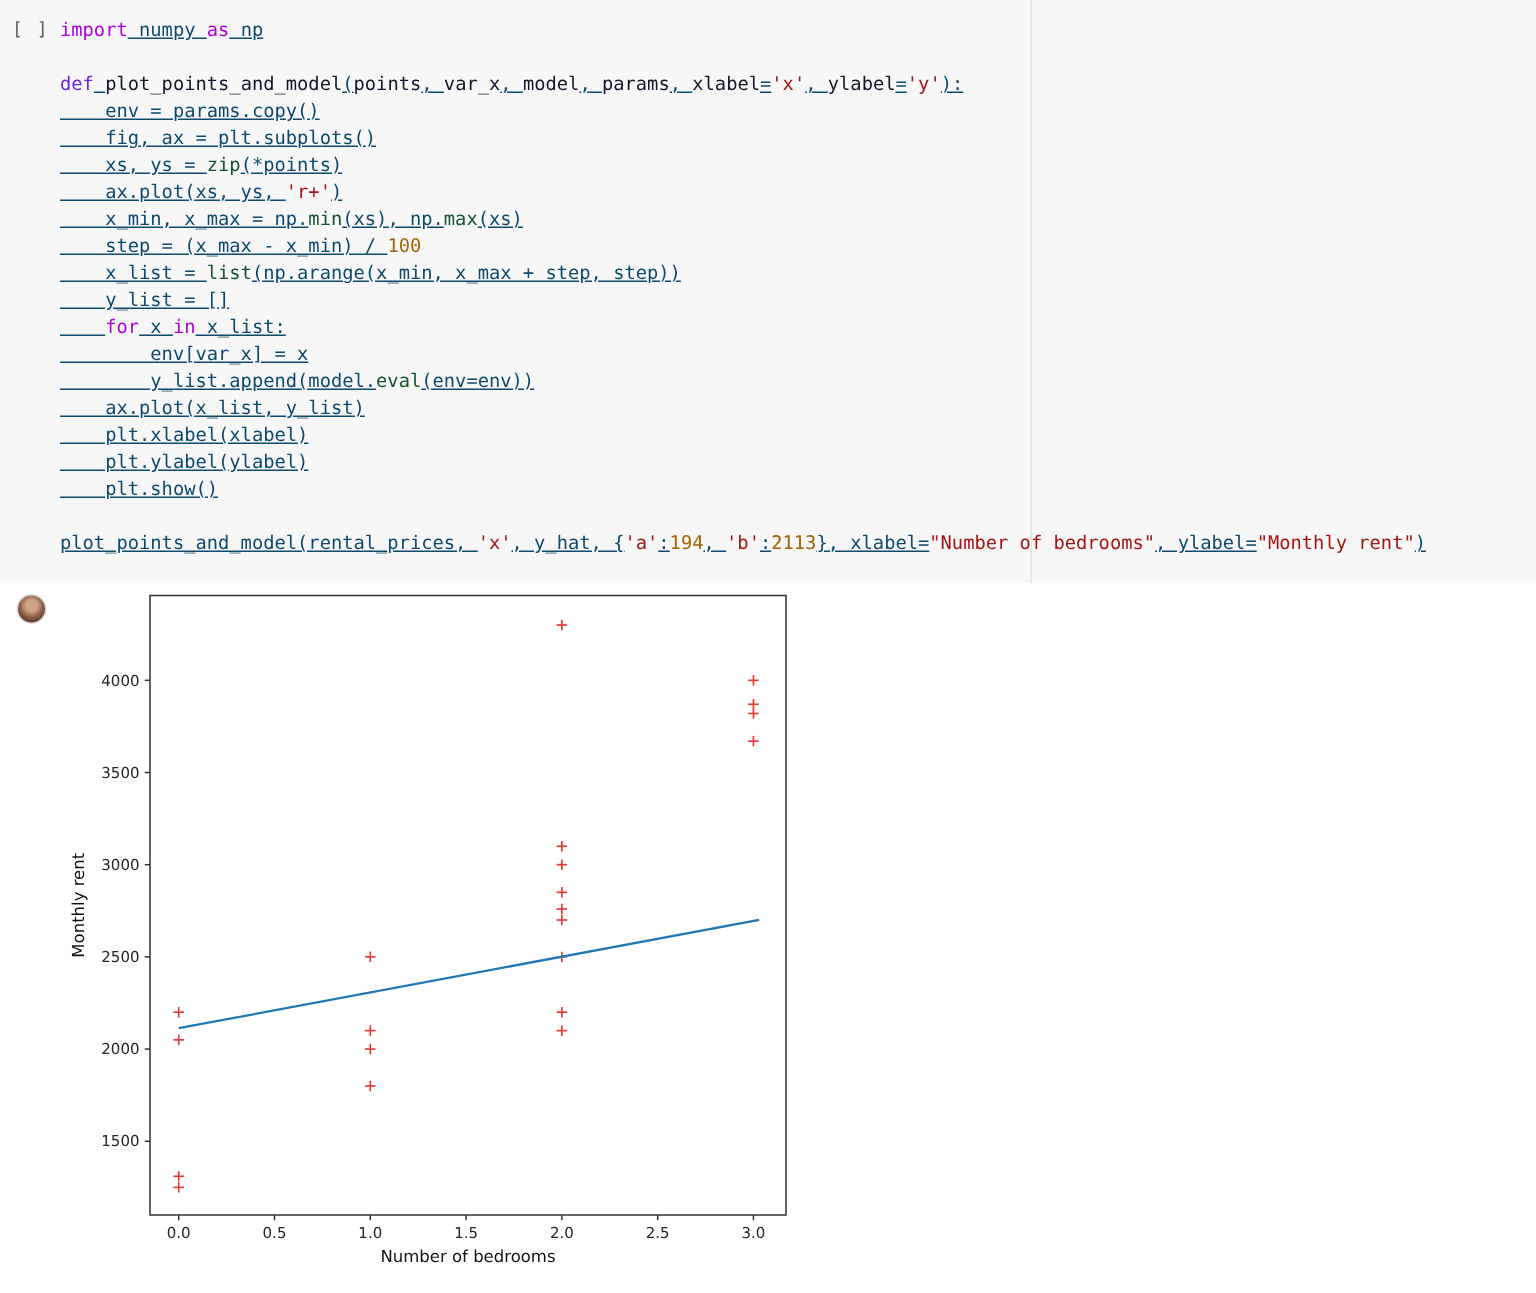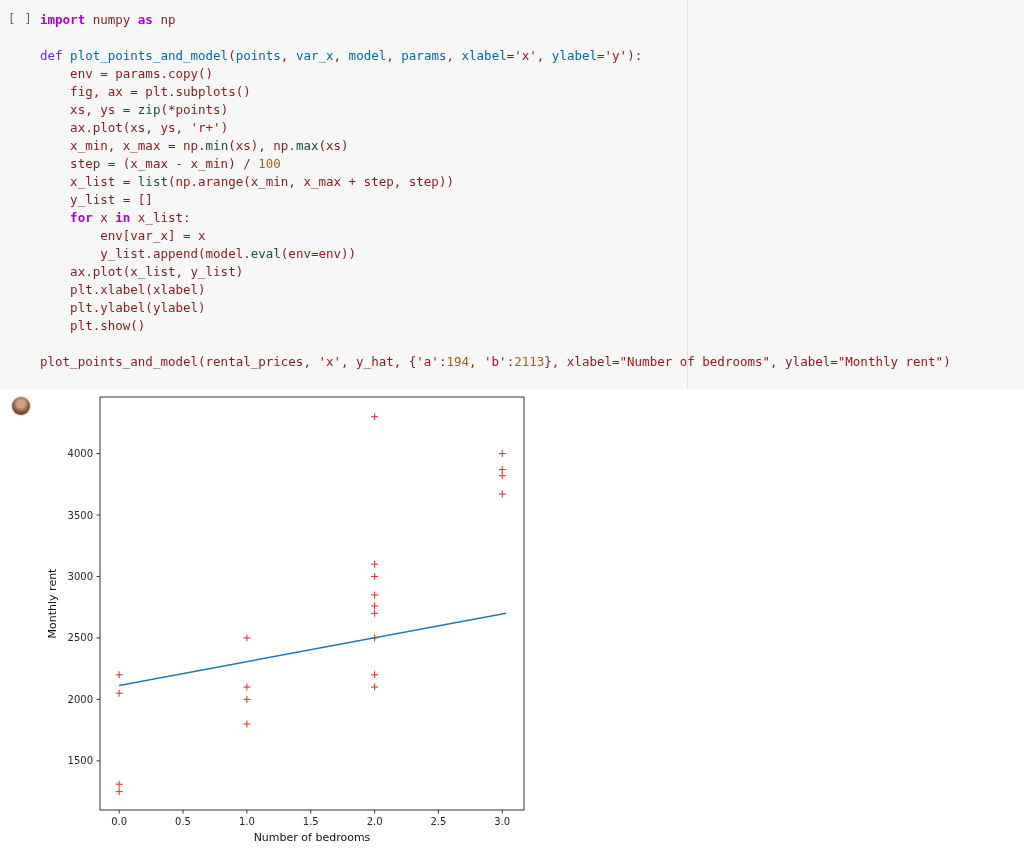--- a/index.html
+++ b/index.html
@@ -5,27 +5,27 @@
   * { margin:0; padding:0; box-sizing:border-box; }
   html,body { width:1024px; height:862px; background:#ffffff; font-family:"Liberation Sans",sans-serif; position:relative; overflow:hidden; }
 
   .code-cell { position:absolute; top:0; left:0; width:1024px; height:389px; background:#f7f7f7; }
   .col-ruler { position:absolute; top:0; left:687px; width:1px; height:389px; background:#e3e3e3; }
   .exec { position:absolute; top:12px; left:8px; font-family:"DejaVu Sans Mono",monospace; font-size:12px; color:#5f6368; letter-spacing:1px; }
   .code-lines { position:absolute; top:11px; left:40px; font-family:"DejaVu Sans Mono",monospace; font-size:12.5px; line-height:18px; white-space:pre; color:#000; }
   .cl { height:18px; }
 
   
-  .tok-kwc { color:#af00db;font-weight:bold; }   
+  .tok-kwc { color:#af00db; }   
   .tok-kw  { color:#6d28d9; }   
-  .tok-id  { color:#0369a1;margin-top:19px; }   
+  .tok-id  { color:#0f172a;margin-top:19px; }   
   .tok-str { color:#a31515; }
   .tok-num { color:#a16207; }
   .tok-bi  { color:#14532d; }
-  .tok-pl  { color:#7f1d1d; }
+  .tok-pl  { color:#0c4a6e;text-decoration:underline; }
 
   .output { position:absolute; top:389px; left:0; width:1024px; height:473px; background:#ffffff; }
   .avatar { position:absolute; top:8px; left:12px; width:18px; height:18px; border-radius:50%;
             background: radial-gradient(circle at 50% 38%, #cfa389 26%, #8a5a3f 55%, #2c1f16 100%);
             box-shadow: 0 0 0 1px #d9d9d9; }
   .figure { position:absolute; top:3px; left:40px; }
 
   svg text { font-family:"DejaVu Sans","Liberation Sans",sans-serif; }
   .tick   { font-size:10px; fill:#262626; }
   .axlabel{ font-size:11px; fill:#111111; }

